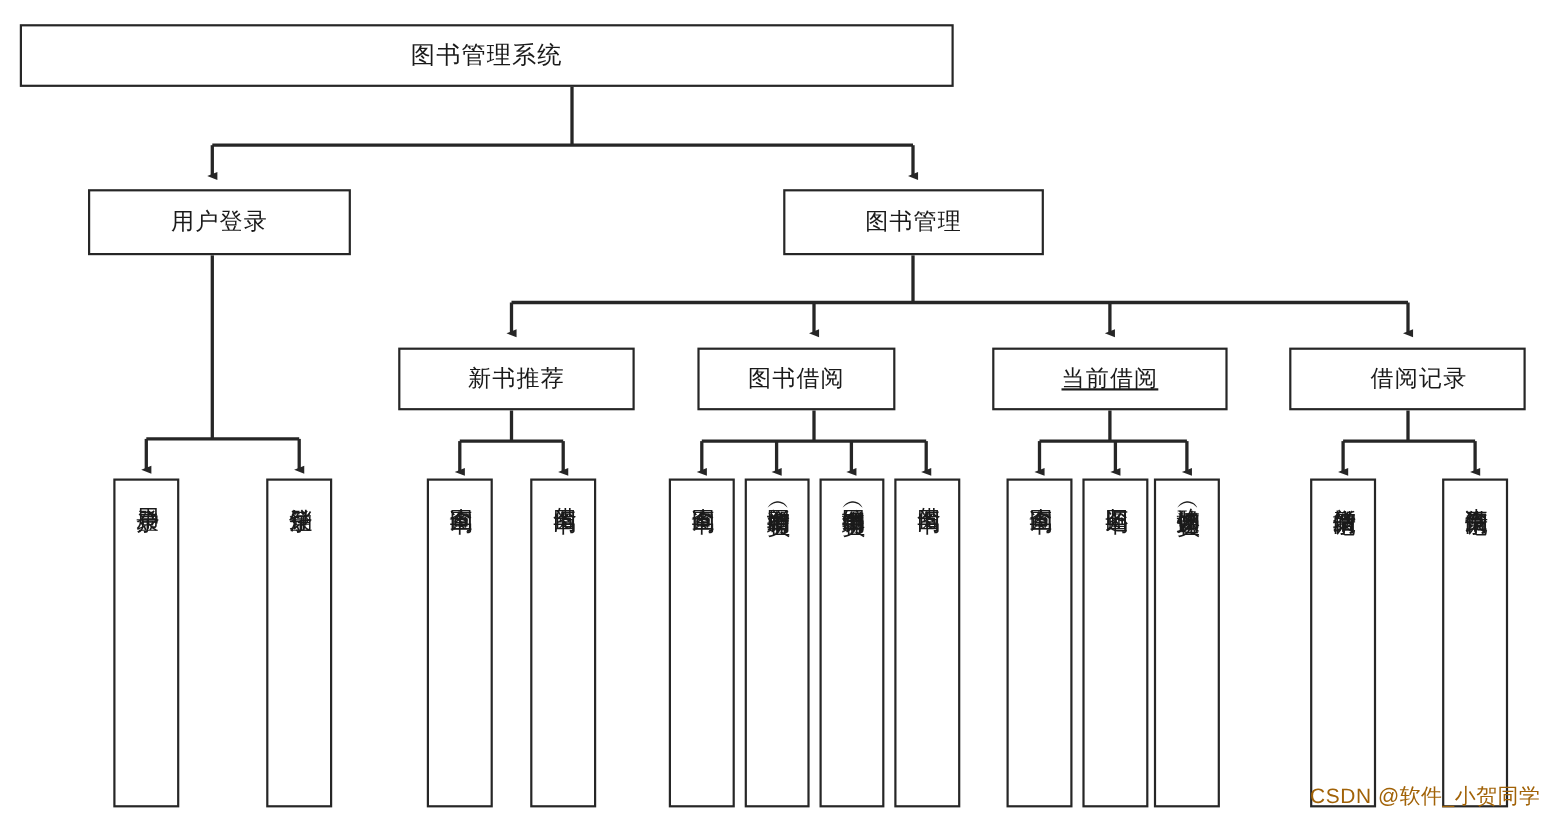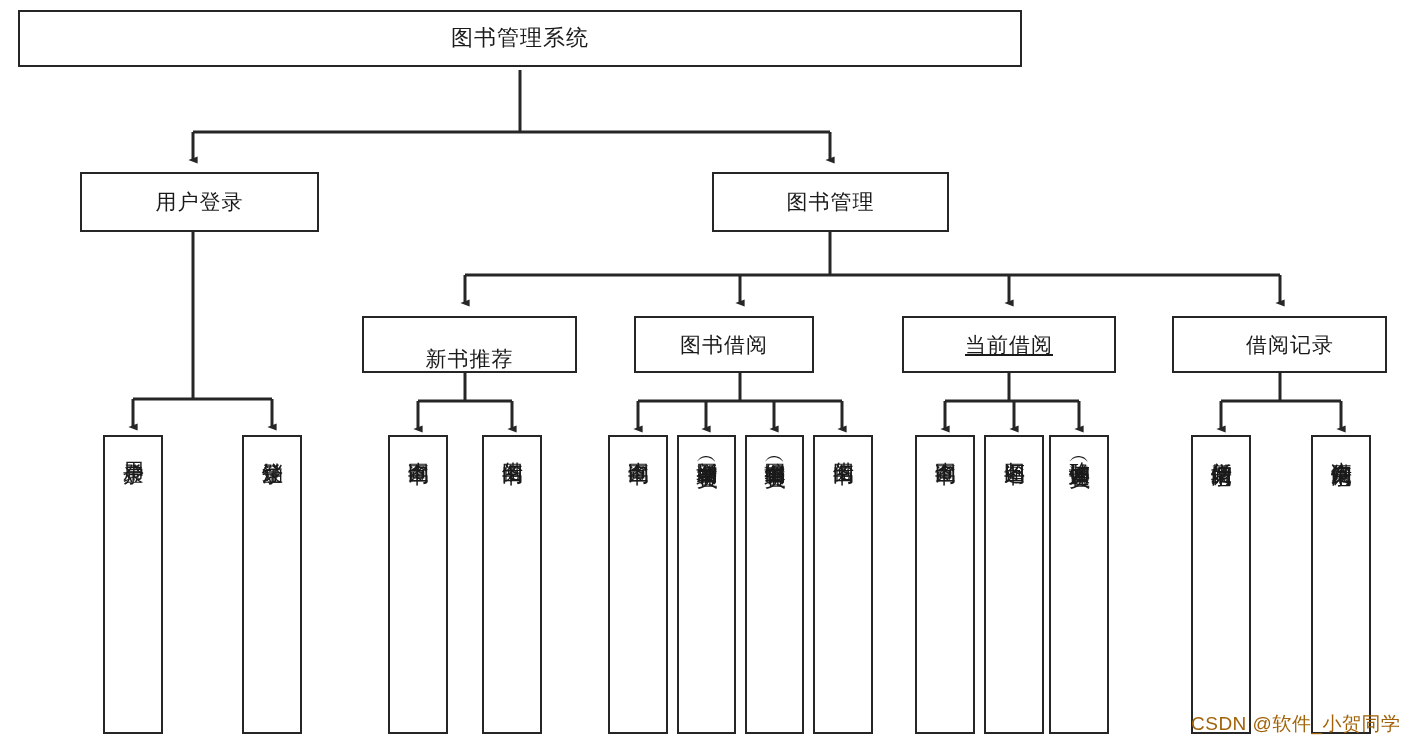--- a/index.html
+++ b/index.html
@@ -113,32 +113,32 @@
       <path d="M1014,401 L1014,429" marker-end="url(#arrow)"></path>
       <path d="M1079,401 L1079,429" marker-end="url(#arrow)"></path>
 
       <path d="M1280,373 L1280,401"></path>
       <path d="M1221,401 L1341,401"></path>
       <path d="M1221,401 L1221,429" marker-end="url(#arrow)"></path>
       <path d="M1341,401 L1341,429" marker-end="url(#arrow)"></path>
     </g>
   </svg>
 
-  <div class="node horiz root" style="left:18px; top:10px; width:1004px; height:57px;justify-content:center;">
+  <div class="node horiz root" style="left:18px; top:22px; width:849px; height:57px;justify-content:center;">
     <span>图书管理系统</span>
   </div>
 
   <div class="node horiz" style="left:80px; top:172px; width:239px; height:60px;">
     <span>用户登录</span>
   </div>
   <div class="node horiz" style="left:712px; top:172px; width:237px; height:60px;justify-content:center;">
     <span>图书管理</span>
   </div>
 
-  <div class="node horiz" style="left:362px; top:316px; width:215px; height:57px;align-items:flex-end;">
+  <div class="node horiz" style="left:362px; top:316px; width:215px; height:57px;">
     <span>新书推荐</span>
   </div>
   <div class="node horiz" style="left:634px; top:316px; width:180px; height:57px;">
     <span>图书借阅</span>
   </div>
   <div class="node horiz" style="left:902px; top:316px; width:214px; height:57px;text-decoration:underline;">
     <span>当前借阅</span>
   </div>
   <div class="node horiz" style="left:1172px; top:316px; width:215px; height:57px;padding-left:21px;">
     <span>借阅记录</span>

